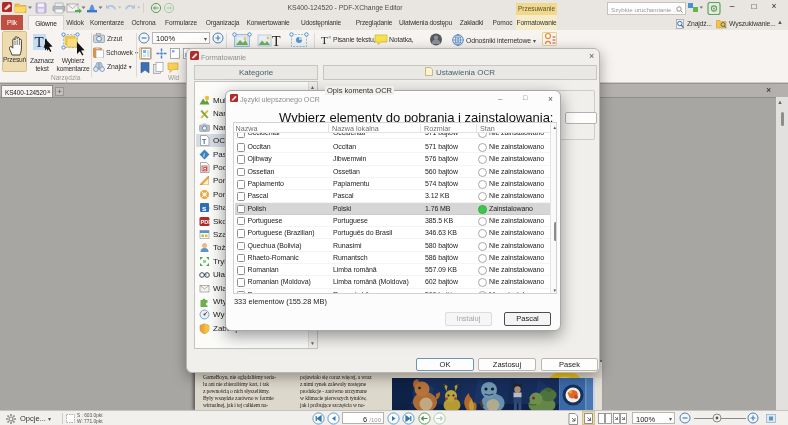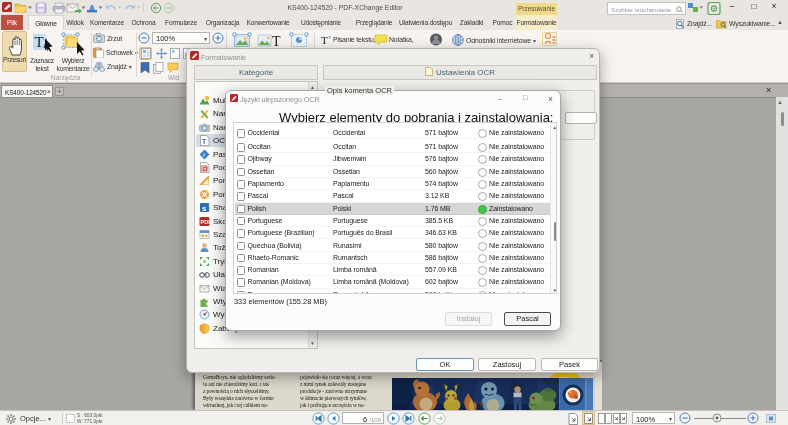--- a/index.html
+++ b/index.html
@@ -691,20 +691,29 @@
 <span style="left:254px;">Nie zainstalowano</span>
 </div>
 <div class="lrow" style="top:165.7px;">
 <span class="chk"></span>
 <span style="left:12.5px;">Romany</span>
 <span style="left:98px;">Romani chib</span>
 <span style="left:190px;">569 bajtów</span>
 <span class="radio"></span>
 <span style="left:254px;">Nie zainstalowano</span>
 </div>
+<div class="abs" style="left:0;top:0;width:322px;height:10px;background:#fff;border-bottom:1px solid #e3e3e3;z-index:5;font-size:7.2px;color:#6e6e6e;">
+<span style="position:absolute;left:1.5px;top:1px;">Nazwa</span>
+<span style="position:absolute;left:98px;top:1px;">Nazwa lokalna</span>
+<span style="position:absolute;left:190px;top:1px;">Rozmiar</span>
+<span style="position:absolute;left:246px;top:1px;">Stan</span>
+<div style="position:absolute;left:94px;top:1px;width:1px;height:8px;background:#e3e3e3;"></div>
+<div style="position:absolute;left:186px;top:1px;width:1px;height:8px;background:#e3e3e3;"></div>
+<div style="position:absolute;left:242px;top:1px;width:1px;height:8px;background:#e3e3e3;"></div>
+</div>
 <div class="abs" style="left:316px;top:0;width:8px;height:172px;background:#fafafa;border-left:1px solid #e3e3e3;z-index:6;">
 <div style="position:absolute;left:1.5px;top:2px;font-size:4.5px;color:#555;">▲</div>
 <div style="position:absolute;left:1.5px;bottom:2px;font-size:4.5px;color:#555;">▼</div>
 <div style="position:absolute;left:2.5px;top:99px;width:3px;height:19px;background:#8c8c8c;border-radius:2px;"></div>
 </div>
 </div>
 <div class="abs" style="left:8px;top:205.5px;font-size:7.4px;color:#222;">333 elementów (155.28 MB)</div>
 <div class="dlgbtn" style="left:219px;top:221px;width:47px;height:14px;line-height:12px;background:#f6f6f6;border-color:#dcdcdc;color:#a6a6a6;">Instaluj</div>
 <div class="dlgbtn" style="left:278px;top:221px;width:47px;height:14px;line-height:12px;background:#f4f4f4;border:1px solid #4d4d4d;">Pascal</div>
 </div>

